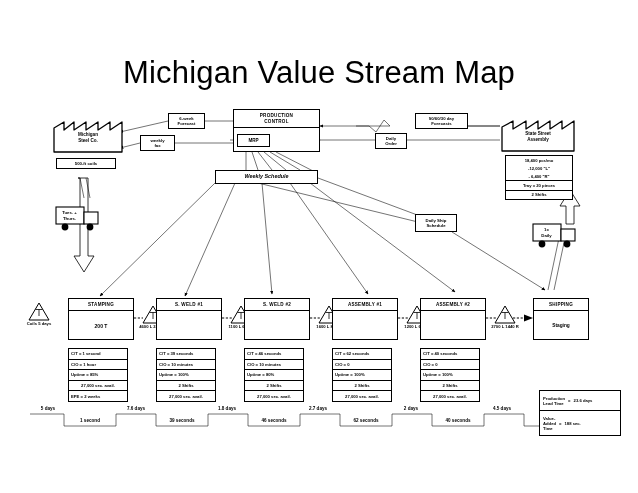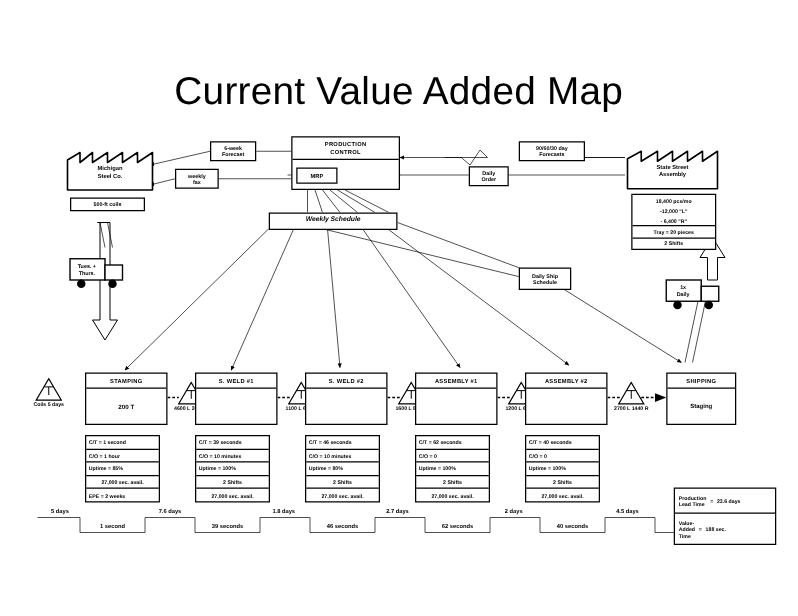--- a/index.html
+++ b/index.html
@@ -70,21 +70,21 @@
           font-size:4.2px;line-height:5px;font-weight:700;padding:1px 3px;box-sizing:border-box;}
   .sum .r:last-child{border-bottom:none;}
   .sum .r .k{white-space:pre-line;}
   .sum .r .v{margin-left:3px;white-space:nowrap;}
 </style>
 </head>
 <body>
 
 <div id="slide">
 
-  <div id="title">Current Value Added Map</div>
+  <div id="title">Michigan Value Stream Map</div>
 
   <svg class="layer" viewBox="0 0 638 493">
     <defs>
       <marker id="ah" markerWidth="7" markerHeight="7" refX="6" refY="3" orient="auto">
         <path d="M0,0 L7,3 L0,6 z" fill="#000"></path>
       </marker>
       <marker id="ahs" markerWidth="5.5" markerHeight="5.5" refX="5" refY="2.4" orient="auto">
         <path d="M0,0 L5.5,2.4 L0,4.8 z" fill="#000"></path>
       </marker>
     </defs>

